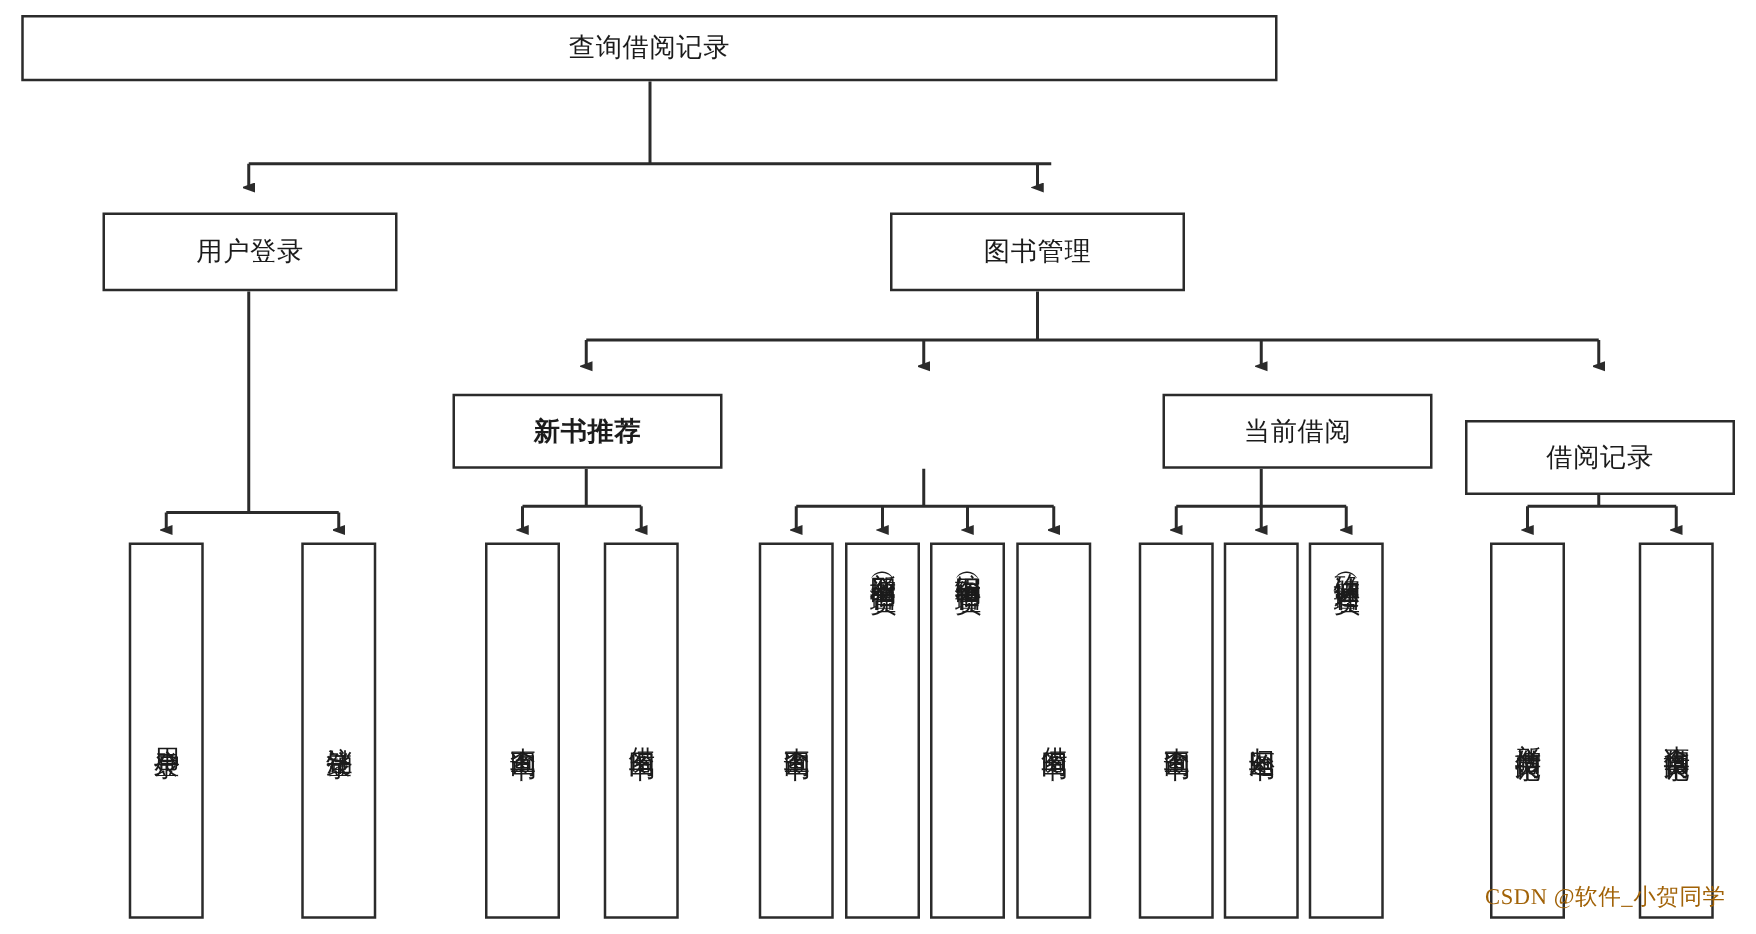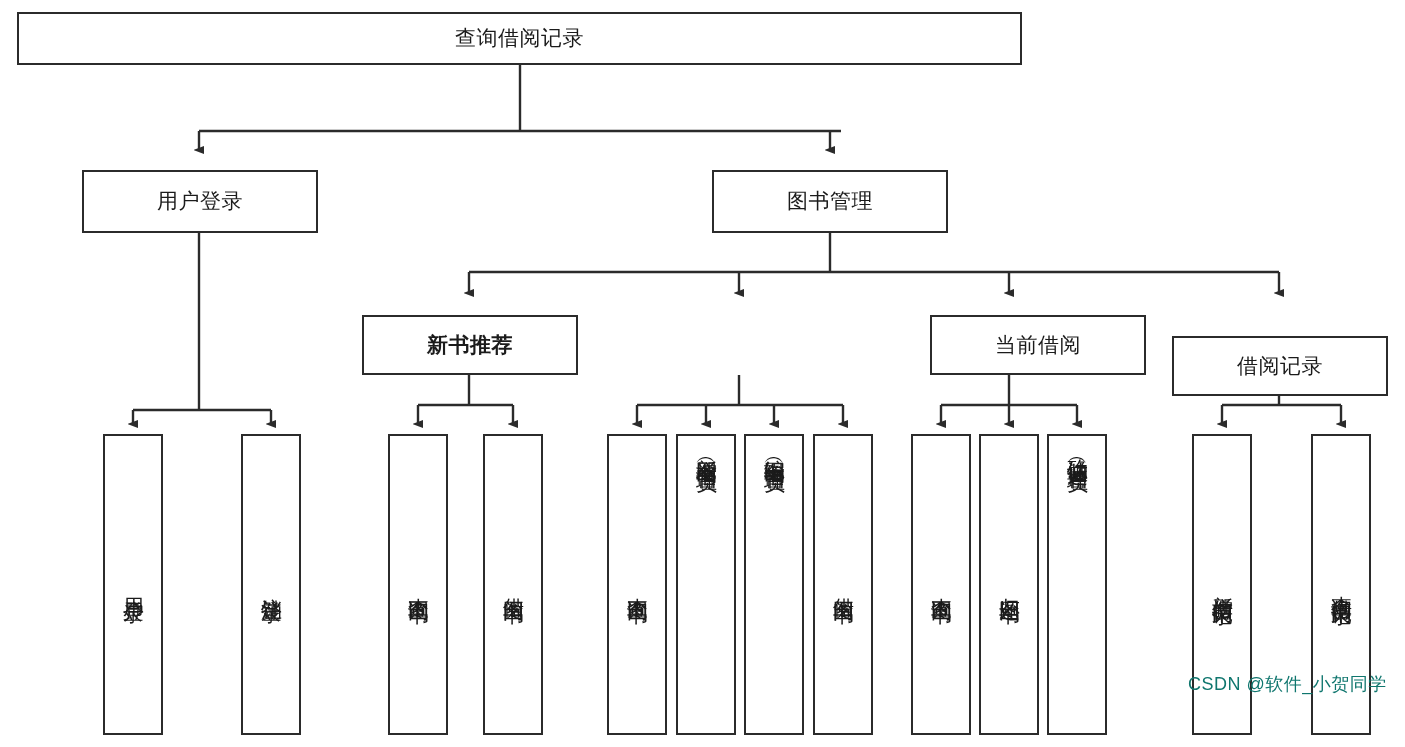--- a/index.html
+++ b/index.html
@@ -64,24 +64,24 @@
     white-space: normal;
     line-height: 1;
   }
   .node-vertical.short-label {
     align-items: center;
     padding-top: 0;
   }
   .watermark {
     position: absolute;
     left: 1188px;
-    top: 672px;
+    top: 705px;
     font-size: 18px;
-    color: #0f766e;
-    font-family: Liberation Sans, sans-serif;
+    color: #a16207;
+    font-family: Liberation Serif, serif;
     white-space: nowrap;
     letter-spacing: 0.5px;
   }
 </style>
 </head>
 <body>
 
 <div id="diagram-root">
 
   <svg id="connectors" viewBox="0 0 1405 747" xmlns="http://www.w3.org/2000/svg">

